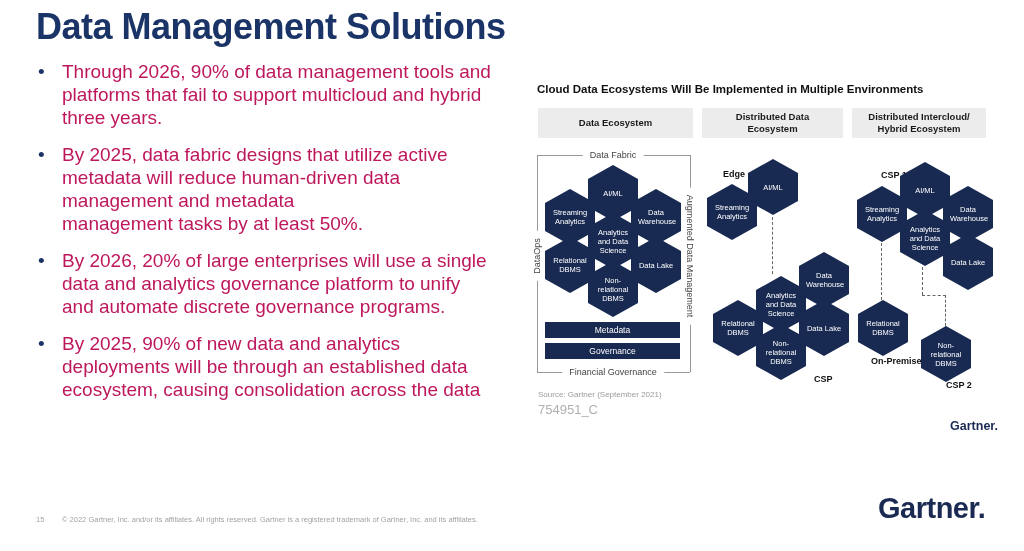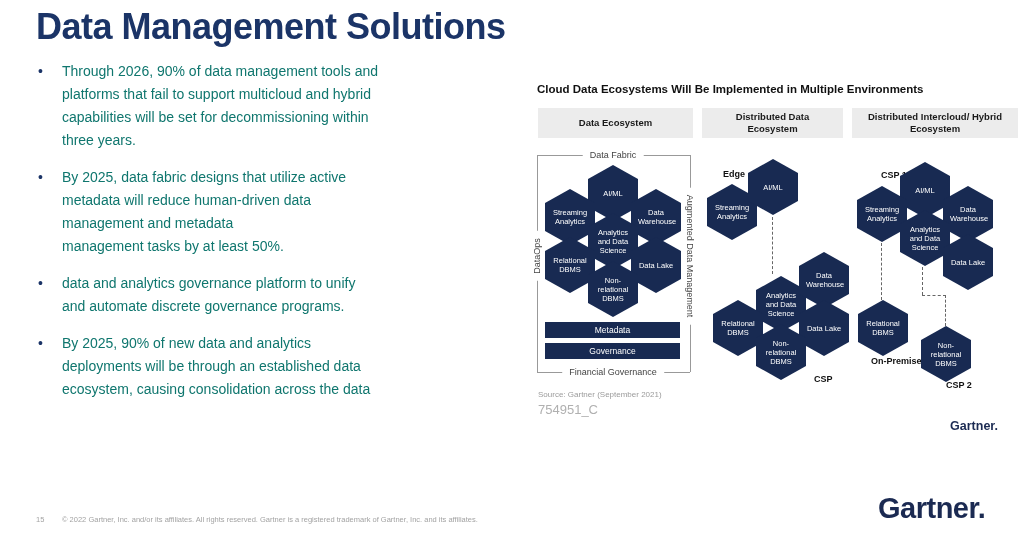--- a/index.html
+++ b/index.html
@@ -4,35 +4,35 @@
 <style>
   html,body{margin:0;padding:0;background:#fff;}
   .slide{position:relative;width:1024px;height:551px;background:#fff;overflow:hidden;
          font-family:"Liberation Sans",sans-serif;}
 
   
   .title{position:absolute;left:36px;top:6px;font-size:36px;font-weight:bold;
          color:#1b3467;letter-spacing:-0.5px;}
   .bullets{position:absolute;left:36px;top:60px;width:486px;}
   .bullet{position:relative;padding-left:26px;margin-bottom:14px;
-          font-size:14px;line-height:23px;color:#0f766e;}
+          font-size:19px;line-height:23px;color:#be185d;}
   .bullet::before{content:"\2022";position:absolute;left:2px;top:0;color:#1b3467;}
   .bullet .line{white-space:nowrap;}
   .bullet .cont{margin-top:10px;}
 
   
   .fig-title{position:absolute;left:537px;top:83px;width:485px;font-size:11.5px;
              font-weight:bold;color:#111;}
   .pill{position:absolute;top:108px;height:30px;background:#ececec;color:#1a1a1a;
         font-size:9.5px;font-weight:bold;display:flex;align-items:center;
         justify-content:center;text-align:center;line-height:1.25;padding:0 10px;
         box-sizing:border-box;}
   .pill1{left:538px;width:155px;}
   .pill2{left:702px;width:141px;}
-  .pill3{left:852px;width:166px;}
+  .pill3{left:852px;width:134px;}
 
   .hex{position:absolute;width:50px;height:56px;background:#182a52;color:#fff;
        clip-path:polygon(50% 0%,100% 25%,100% 75%,50% 100%,0% 75%,0% 25%);
        display:flex;align-items:center;justify-content:center;text-align:center;
        font-size:7.5px;line-height:1.2;}
   .hex span{display:block;width:36px;}
 
   .frameline{position:absolute;background:#999;}
   .framelabel{position:absolute;background:#fff;color:#444;font-size:9px;
               white-space:nowrap;padding:1px 7px;transform:translate(-50%,-50%);}
@@ -63,30 +63,30 @@
 <body>
 
 <div class="slide">
 
   <div class="title">Data Management Solutions</div>
 
   <div class="bullets" id="bullets">
       <div class="bullet">
         <div class="line">Through 2026, 90% of data management tools and</div>
         <div class="line">platforms that fail to support multicloud and hybrid</div>
-        <div class="line">capabilities will be set for decommissioning within</div>
         <div class="line">three years.</div>
       </div>
       <div class="bullet">
         <div class="line">By 2025, data fabric designs that utilize active</div>
         <div class="line">metadata will reduce human-driven data</div>
         <div class="line">management and metadata</div>
         <div class="line">management tasks by at least 50%.</div>
       </div>
       <div class="bullet">
+        <div class="line">By 2026, 20% of large enterprises will use a single</div>
         <div class="line">data and analytics governance platform to unify</div>
         <div class="line">and automate discrete governance programs.</div>
       </div>
       <div class="bullet">
         <div class="line">By 2025, 90% of new data and analytics</div>
         <div class="line">deployments will be through an established data</div>
         <div class="line">ecosystem, causing consolidation across the data</div>
       </div>
     </div>
 

